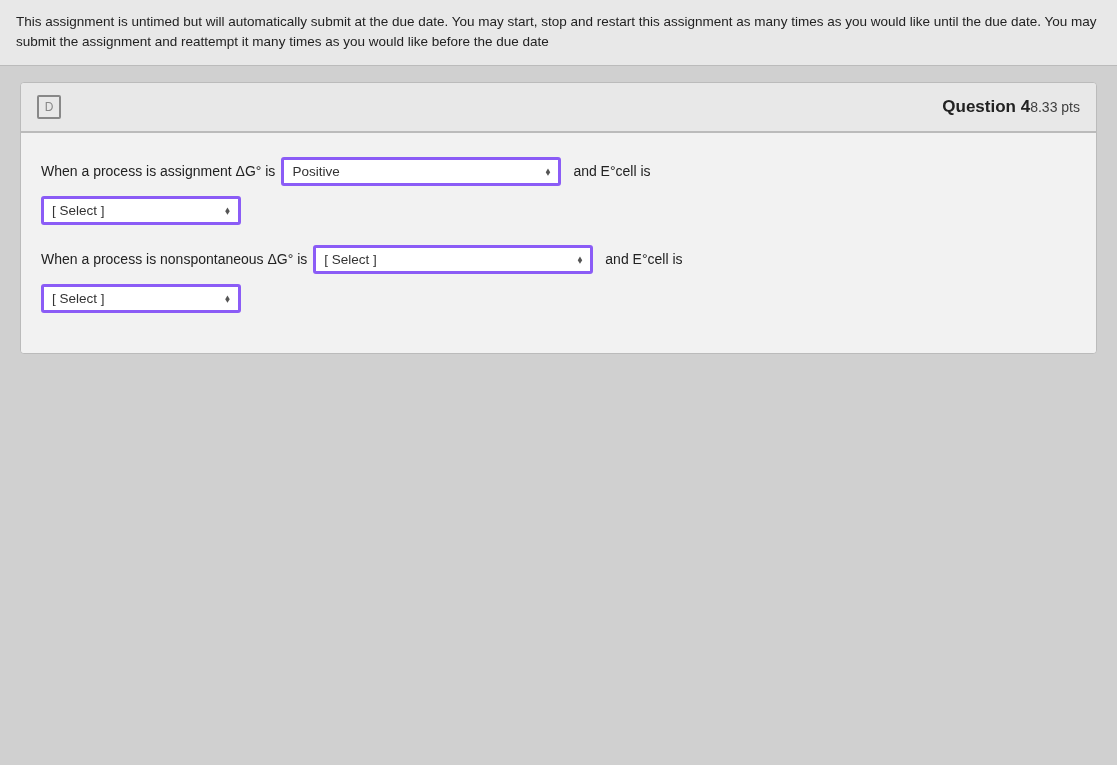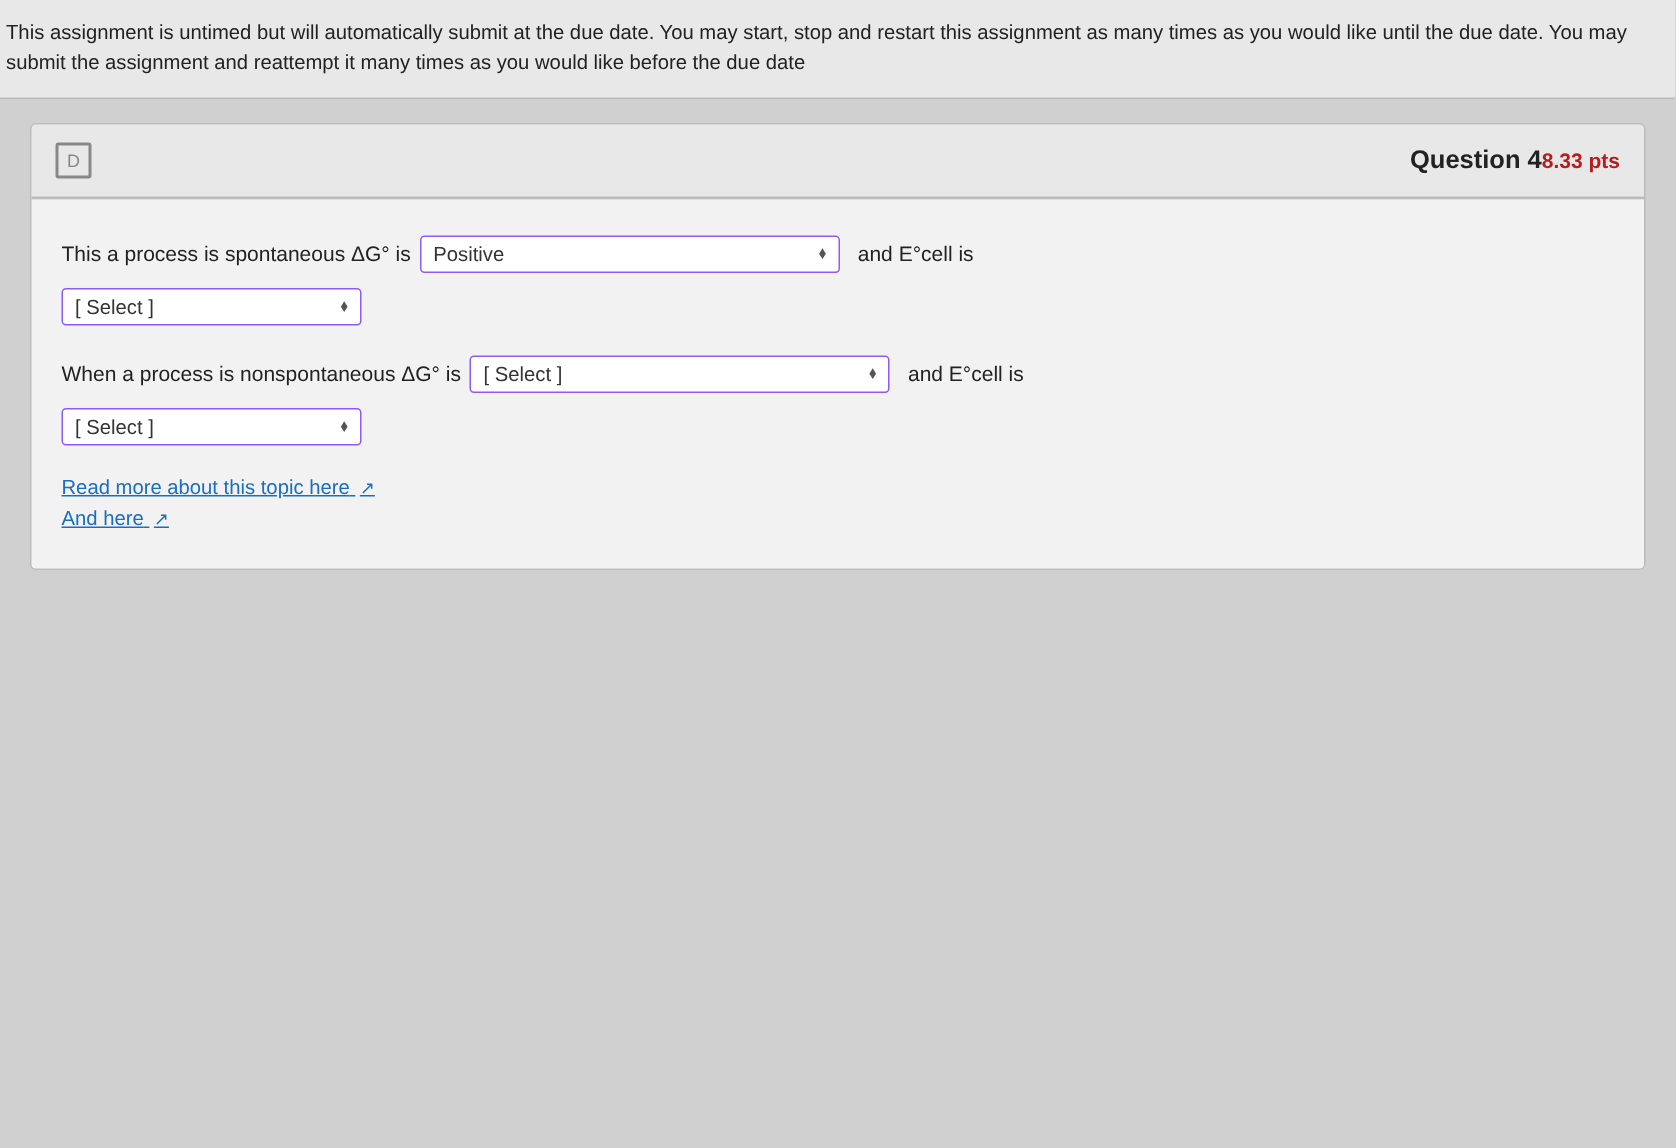--- a/index.html
+++ b/index.html
@@ -11,21 +11,21 @@
     body {
       font-family: Arial, sans-serif;
       background-color: #d0d0d0;
       width: 1117px;
       min-height: 765px;
       padding: 0;
     }
 
     .top-notice {
       background-color: #e8e8e8;
-      padding: 12px 4px;
+      padding: 12px 16px;
       font-size: 13.5px;
       color: #222;
       line-height: 1.5;
       border-bottom: 1px solid #bbb;
     }
 
     .main-content {
       padding: 16px 20px;
       background-color: #d0d0d0;
     }
@@ -62,22 +62,22 @@
     .question-title {
       font-size: 17px;
       font-weight: bold;
       color: #222;
       flex: 1;
       text-align: right;
     }
 
     .question-points {
       font-size: 14px;
-      color: #b91c1c;
-      font-weight: bold;
+      color: #404040;
+      font-weight: normal;
     }
 
     .question-body {
       padding: 24px 20px 20px 20px;
       background-color: #f2f2f2;
     }
 
     .row-block {
       margin-bottom: 20px;
     }
@@ -95,21 +95,21 @@
     .row-line .label-text {
       font-size: 14px;
       color: #222;
     }
 
     .select-dropdown {
       display: inline-flex;
       align-items: center;
       justify-content: space-between;
       background-color: #fff;
-      border: 1px solid #8b5cf6;
+      border: 3px solid #8b5cf6;
       border-radius: 3px;
       padding: 4px 8px;
       font-size: 13.5px;
       color: #333;
       min-width: 200px;
       cursor: pointer;
       position: relative;
     }
 
     .select-dropdown.wide {
@@ -183,21 +183,21 @@
       <span class="question-title">Question 4</span>
       <span class="question-points">8.33 pts</span>
     </div>
 
     <hr class="divider">
 
     <div class="question-body">
 
       <div class="row-block">
         <div class="row-line">
-          <span class="label-text">This a process is spontaneous ΔG° is</span>
+          <span class="label-text">When a process is assignment ΔG° is</span>
           <div class="select-dropdown wide">
             <span>Positive</span>
             <span class="chevron">⬧</span>
           </div>
           <span class="and-ecell">and E°cell is</span>
         </div>
         <div class="second-select-row select-row">
           <div class="select-dropdown">
             <span>[ Select ]</span>
             <span class="chevron">⬧</span>
@@ -215,26 +215,16 @@
           <span class="and-ecell">and E°cell is</span>
         </div>
         <div class="second-select-row select-row">
           <div class="select-dropdown">
             <span>[ Select ]</span>
             <span class="chevron">⬧</span>
           </div>
         </div>
       </div>
 
-      <div class="links-section">
-        <a class="link-item">
-          <span>Read more about this topic here</span>
-          <span class="link-icon">↗</span>
-        </a>
-        <a class="link-item">
-          <span>And here</span>
-          <span class="link-icon">↗</span>
-        </a>
-      </div>
 
     </div>
   </div>
 </div>
 
 </body></html>

